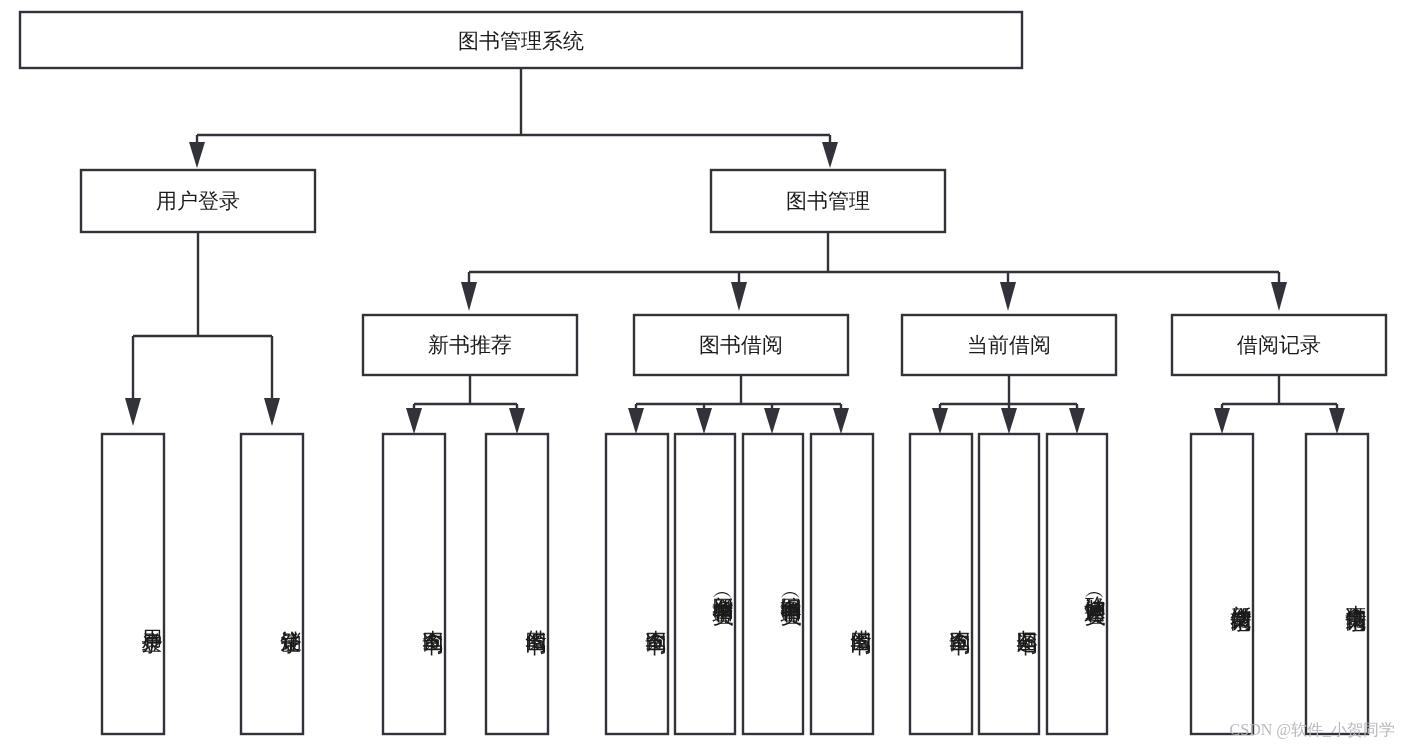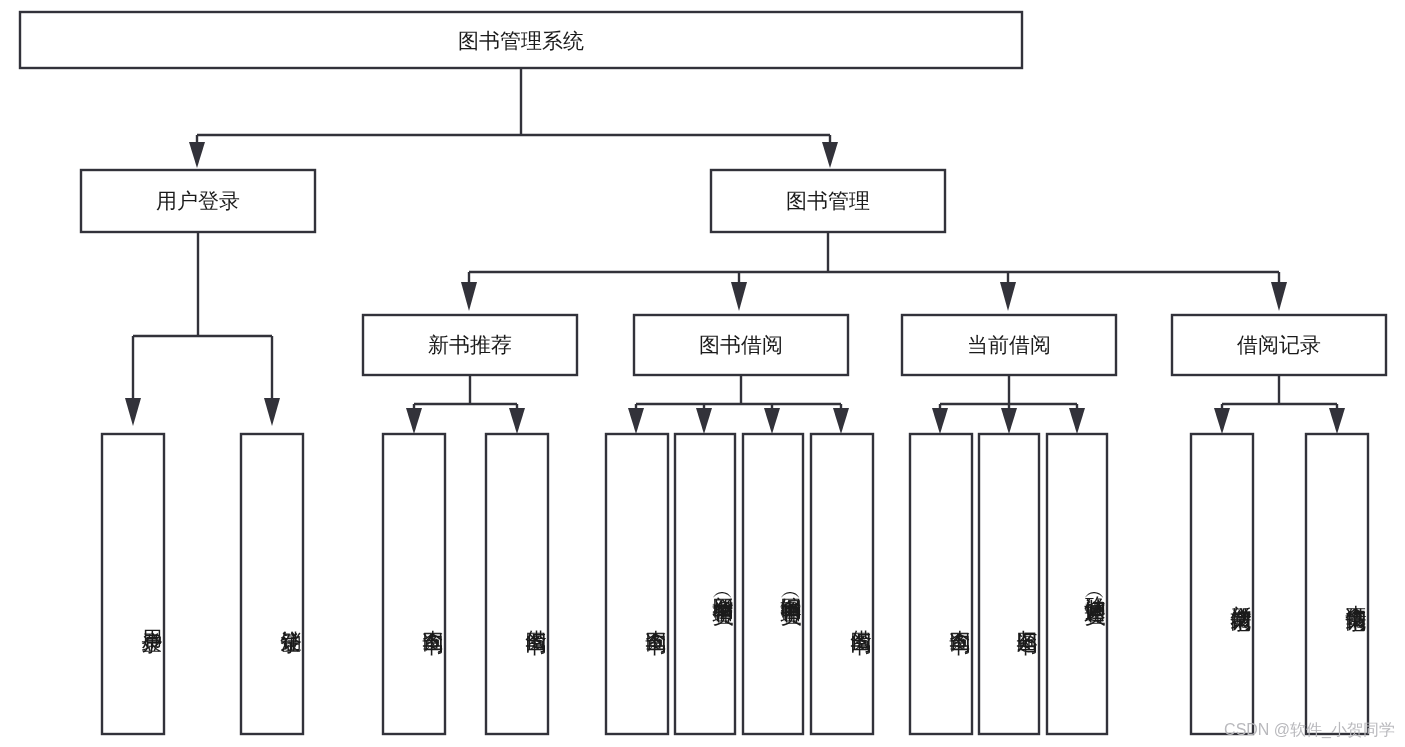--- a/index.html
+++ b/index.html
@@ -63,21 +63,21 @@
     text-align: center;
     display: flex;
     align-items: flex-start;
     justify-content: center;
     pointer-events: none;
   }
   .watermark {
     position: absolute;
     right: 10px;
     bottom: 6px;
-    font-family: Liberation Sans, sans-serif;
+    font-family: Liberation Serif, serif;
     font-size: 16px;
     color: #b9b9bd;
     white-space: nowrap;
     user-select: none;
   }
 </style>
 </head>
 <body>
 
 <div id="diagram-root">

